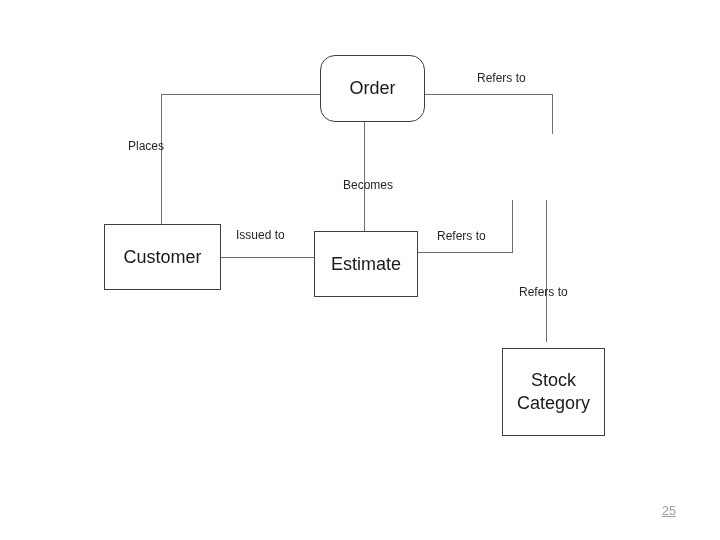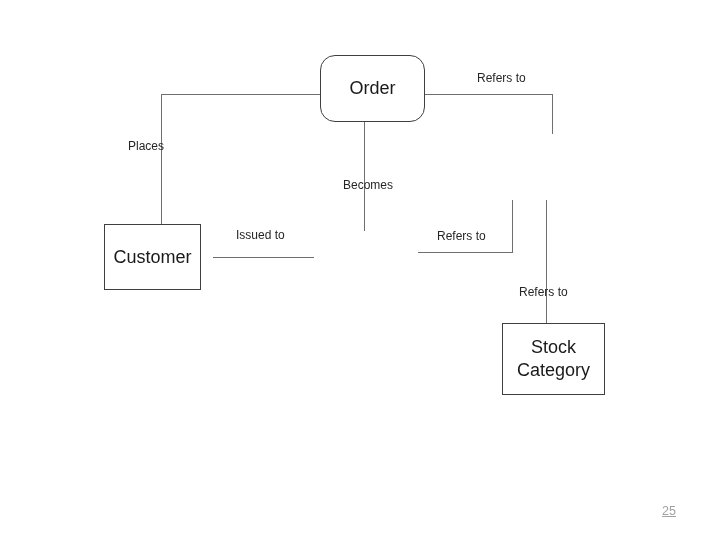--- a/index.html
+++ b/index.html
@@ -81,26 +81,29 @@
   <div class="seg v" style="left:512px; top:200px; height:53px;"></div>
   <div class="seg h" style="left:418px; top:252px; width:95px;"></div>
 
   <div class="seg v" style="left:546px; top:200px; height:142px;"></div>
 
   <div class="entity" style="left:320px; top:55px; width:105px; height:67px;border-radius:15px;">
     <span>Order</span>
   </div>
 
 
-  <div class="entity" style="left:104px; top:224px; width:97px; height:66px;">
+  <div class="entity" style="left:104px; top:224px; width:117px; height:66px;">
     <span>Customer</span>
   </div>
 
+  <div class="entity" style="left:314px; top:231px; width:104px; height:66px;">
+    <span>Estimate</span>
+  </div>
 
-  <div class="entity" style="left:502px; top:323px; width:103px; height:72px;">
+  <div class="entity" style="left:502px; top:348px; width:103px; height:88px;">
     <span>Stock Category</span>
   </div>
 
   <div class="rel-label" style="left:128px; top:139px;">Places</div>
 
   <div class="rel-label" style="left:477px; top:71px;">Refers to</div>
 
   <div class="rel-label" style="left:336px; top:178px;margin-left:7px;">Becomes</div>
 
   <div class="rel-label" style="left:236px; top:228px;">Issued to</div>

